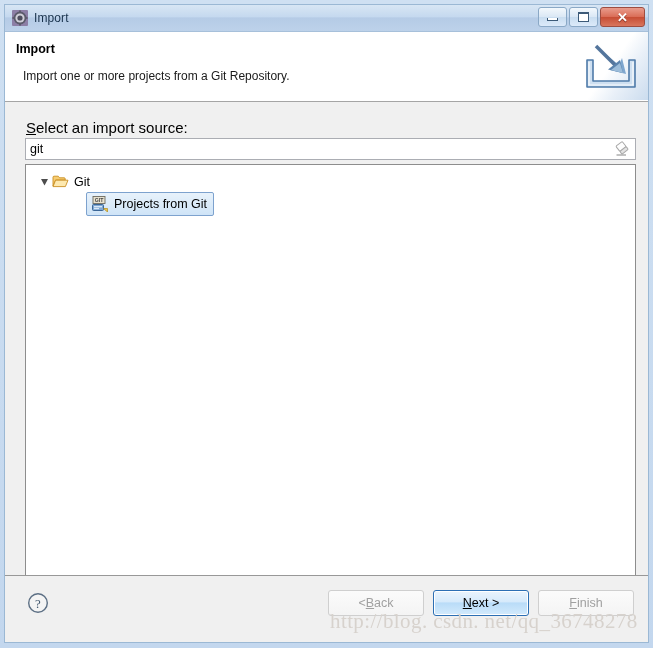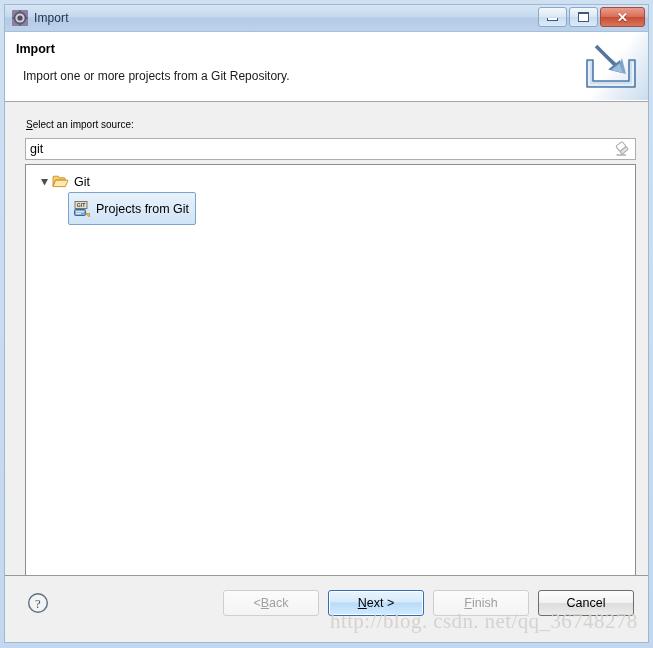--- a/index.html
+++ b/index.html
@@ -150,21 +150,21 @@
   
   #content {
     flex: 1 1 auto;
     background: #f0f0f0;
     position: relative;
   }
   #label-source {
     position: absolute;
     left: 21px;
     top: 17px;
-    font-size: 10px;
+    font-size: 15px;
     color: #000;
   }
   #label-source u { text-decoration: underline; }
 
   #filter-wrap {
     position: absolute;
     left: 20px;
     top: 36px;
     width: 611px;
     height: 22px;
@@ -234,23 +234,23 @@
     margin-right: 6px;
     position: relative;
   }
   .node-label { white-space: nowrap; }
   .tree-row.selected {
     display: inline-flex;
     background: linear-gradient(to bottom, #e8f2fb 0%, #cfe4f7 100%);
     border: 1px solid #7da2ce;
     border-radius: 2px;
     box-sizing: border-box;
-    height: 33px;
+    height: 24px;
     padding-right: 6px;
-    margin-left: 42px;
+    margin-left: 60px;
     padding-left: 4px;
   }
 
   
   #buttonbar {
     flex: 0 0 66px;
     background: #f0f0f0;
     border-top: 1px solid #989898;
     position: relative;
   }
@@ -440,24 +440,19 @@
             <u>N</u>
             <span>ext &gt;</span>
           </button>
 
         <button class="btn disabled">
             <span></span>
             <u>F</u>
             <span>inish</span>
           </button>
 
-        <button class="btn strong">
-            <span></span>
-            <u></u>
-            <span>Cancel</span>
-          </button>
       </div>
     </div>
 
   </div>
 
   <div id="watermark">http://blog. csdn. net/qq_36748278</div>
 </div>
 
 </body></html>

